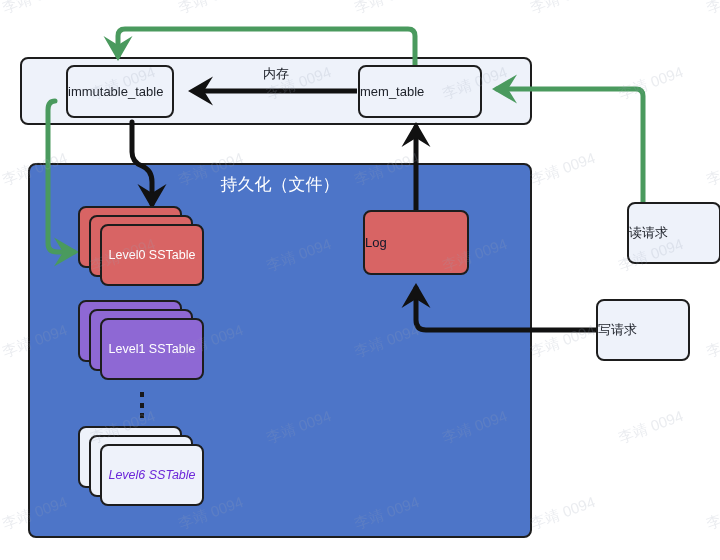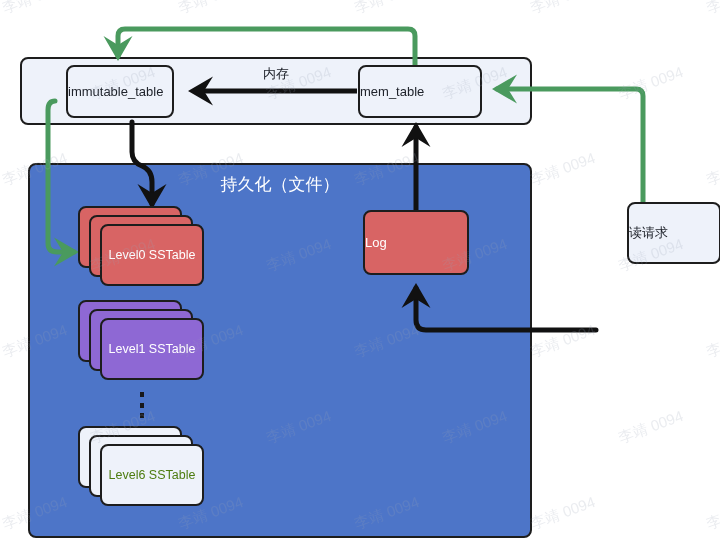--- a/index.html
+++ b/index.html
@@ -72,21 +72,21 @@
     color: #ffffff;
   }
   .lightbox {
     background: #eef2fa;
     color: #20242c;
     font-size: 13px;
     z-index: 20;
   }
   .logbox {
     background: #d86464;
-    color: #ffffff;
+    color: #0f172a;
     font-size: 13px;
     z-index: 20;
   }
   .stack {
     position: absolute;
     z-index: 20;
   }
   .stack .card {
     position: absolute;
     box-sizing: border-box;
@@ -97,21 +97,21 @@
     display: flex;
     align-items: center;
     justify-content: center;
     font-size: 12.5px;
   }
   .stack .card.c0 { left: 0px;  top: 0px;  }
   .stack .card.c1 { left: 11px; top: 9px;  }
   .stack .card.c2 { left: 22px; top: 18px; }
   .stack.red .card   { background: #d86464; color: #ffffff; }
   .stack.purple .card{ background: #8e68d4; color: #ffffff; }
-  .stack.light .card { background: #eef2fa; color: #4d7c0f; }
+  .stack.light .card { background: #eef2fa; color: #6d28d9; font-style: italic; }
   .ellipsis {
     position: absolute;
     z-index: 20;
     display: flex;
     flex-direction: column;
     align-items: center;
     justify-content: space-between;
   }
   .ellipsis i {
     display: block;
@@ -198,20 +198,23 @@
   </div>
 
   <div class="node logbox" style="left:363px; top:210px; width:106px; height:65px;">
     <span>Log</span>
   </div>
 
   <div class="node lightbox" style="left:596px; top:202px; width:94px; height:62px;margin-left:31px;">
     <span>读请求</span>
   </div>
 
+  <div class="node lightbox" style="left:596px; top:299px; width:94px; height:62px;">
+    <span>写请求</span>
+  </div>
 
   <div id="wm">
       <span class="wmt" style="left: 0px; top: 0px;">李靖 0094</span>
       <span class="wmt" style="left: 176px; top: 0px;">李靖 0094</span>
       <span class="wmt" style="left: 352px; top: 0px;">李靖 0094</span>
       <span class="wmt" style="left: 528px; top: 0px;">李靖 0094</span>
       <span class="wmt" style="left: 704px; top: 0px;">李靖 0094</span>
       <span class="wmt" style="left: 88px; top: 86px;">李靖 0094</span>
       <span class="wmt" style="left: 264px; top: 86px;">李靖 0094</span>
       <span class="wmt" style="left: 440px; top: 86px;">李靖 0094</span>

